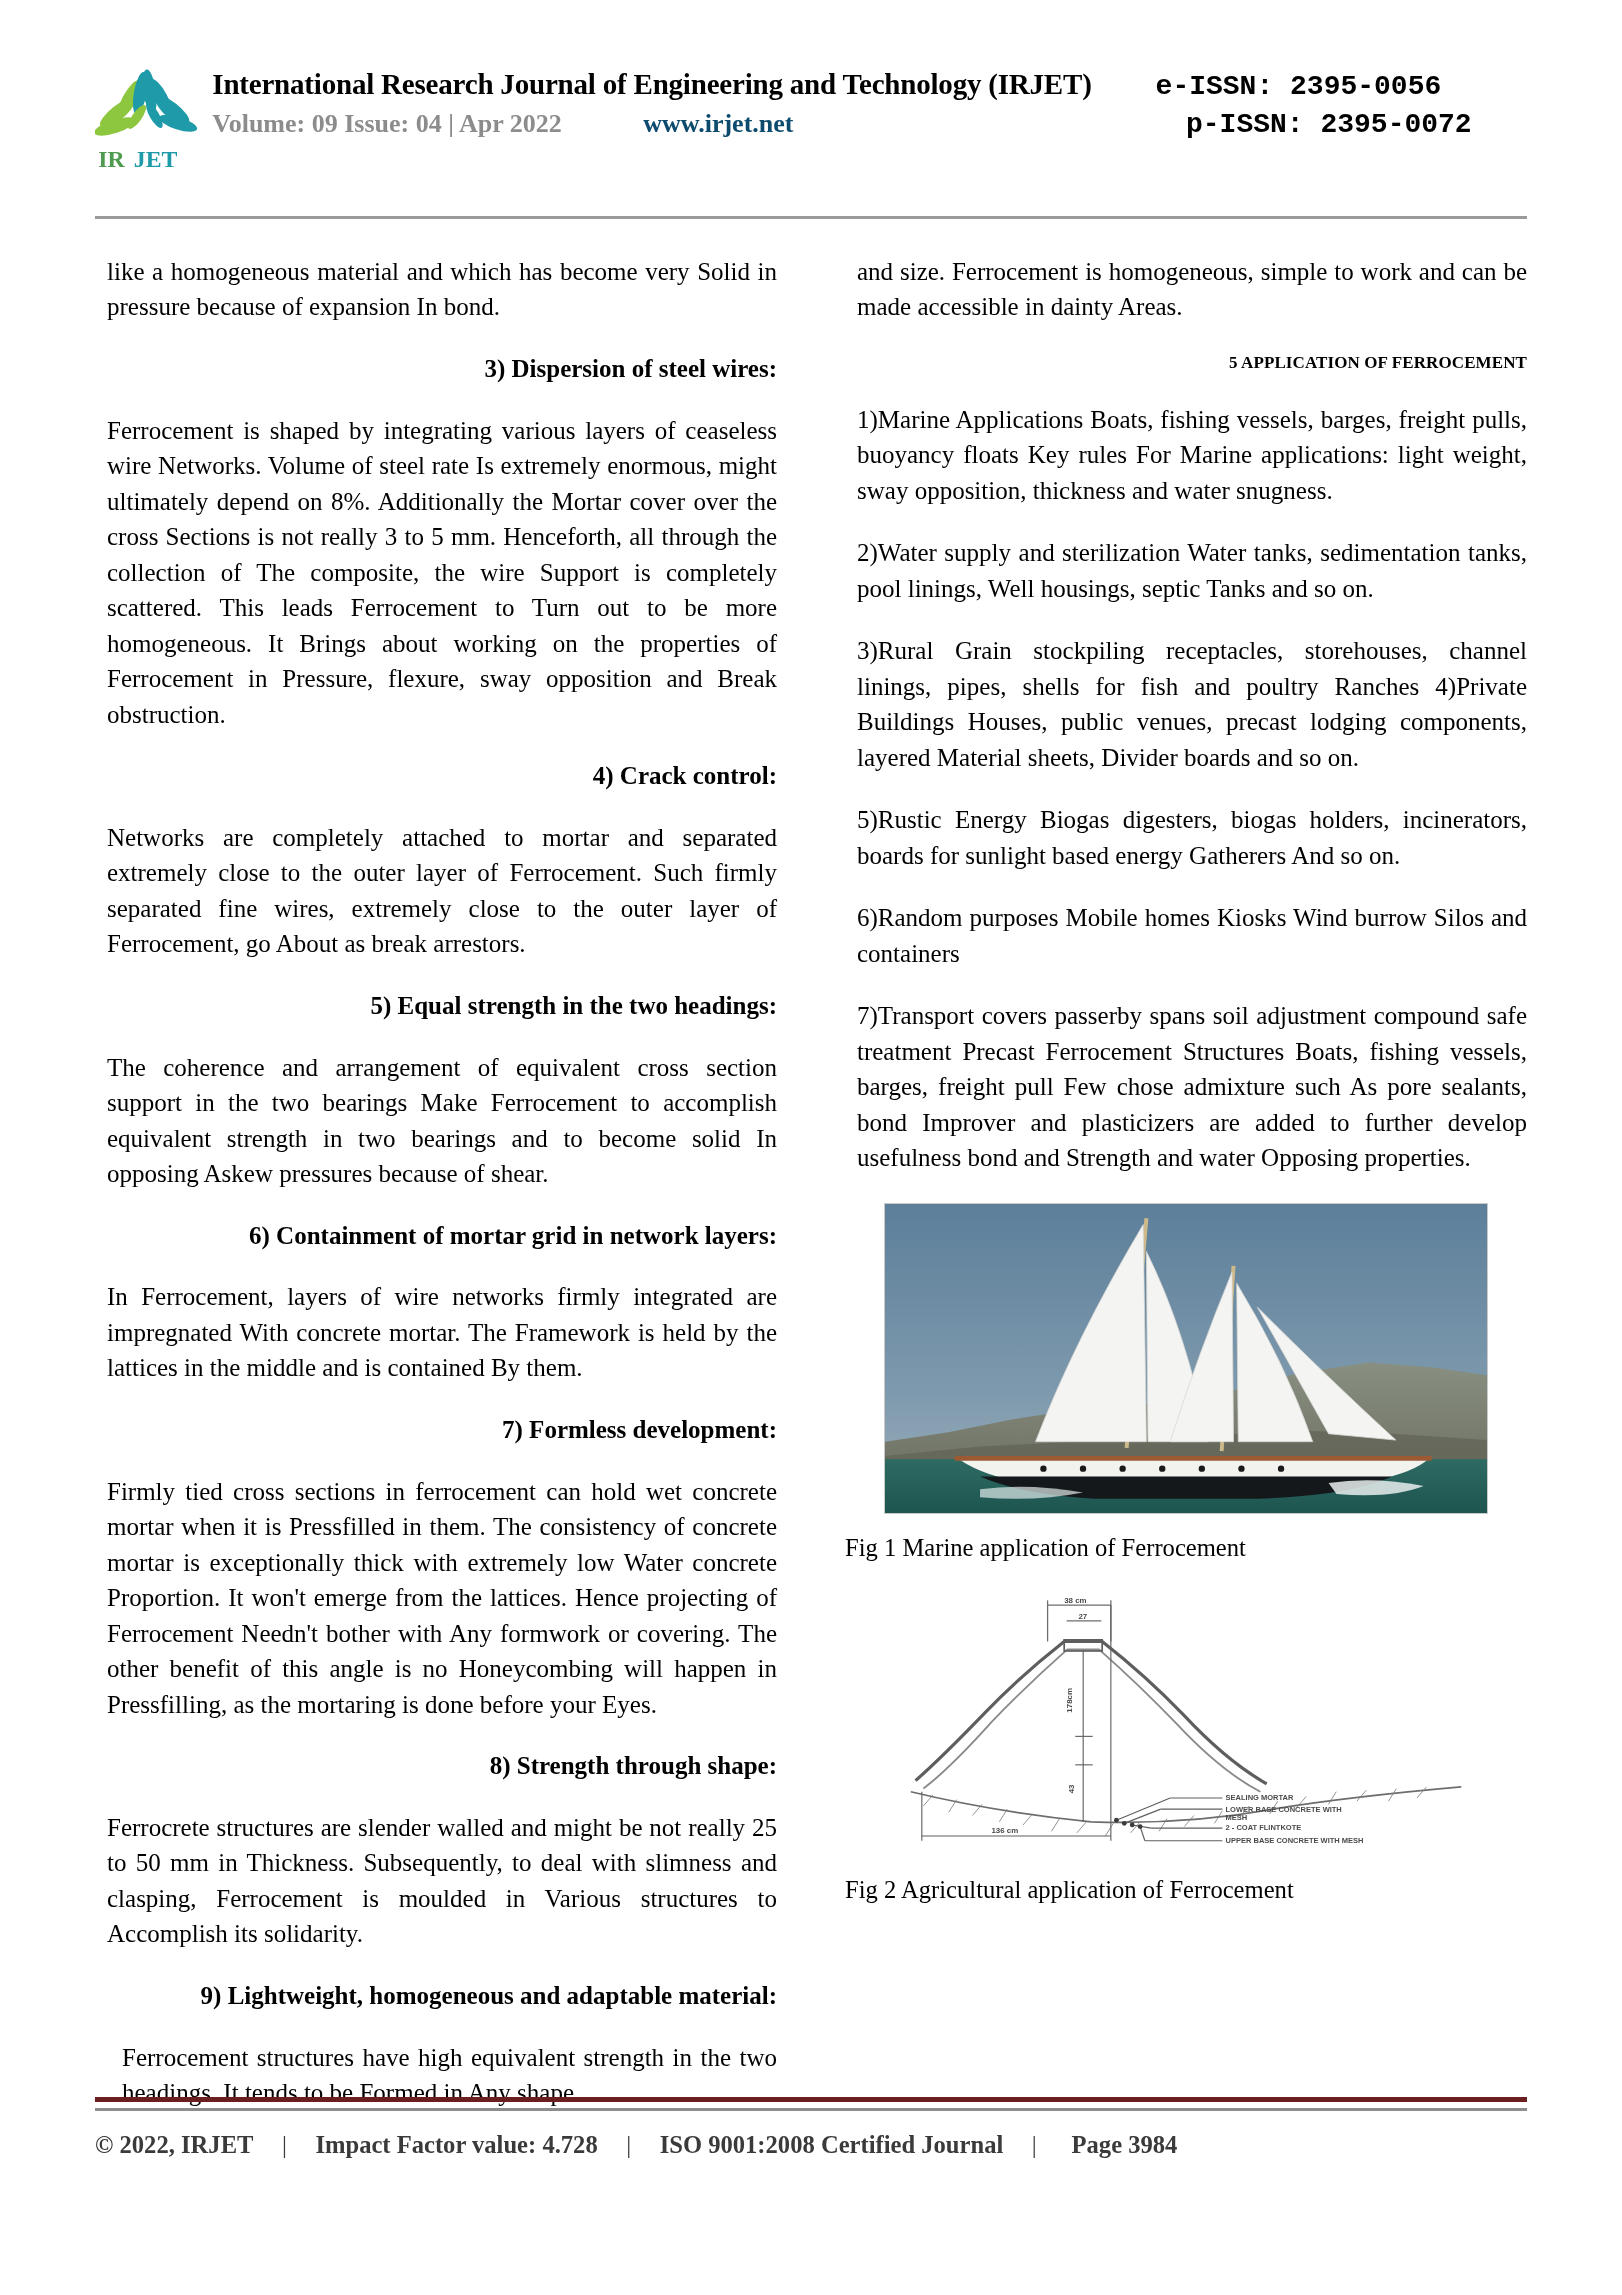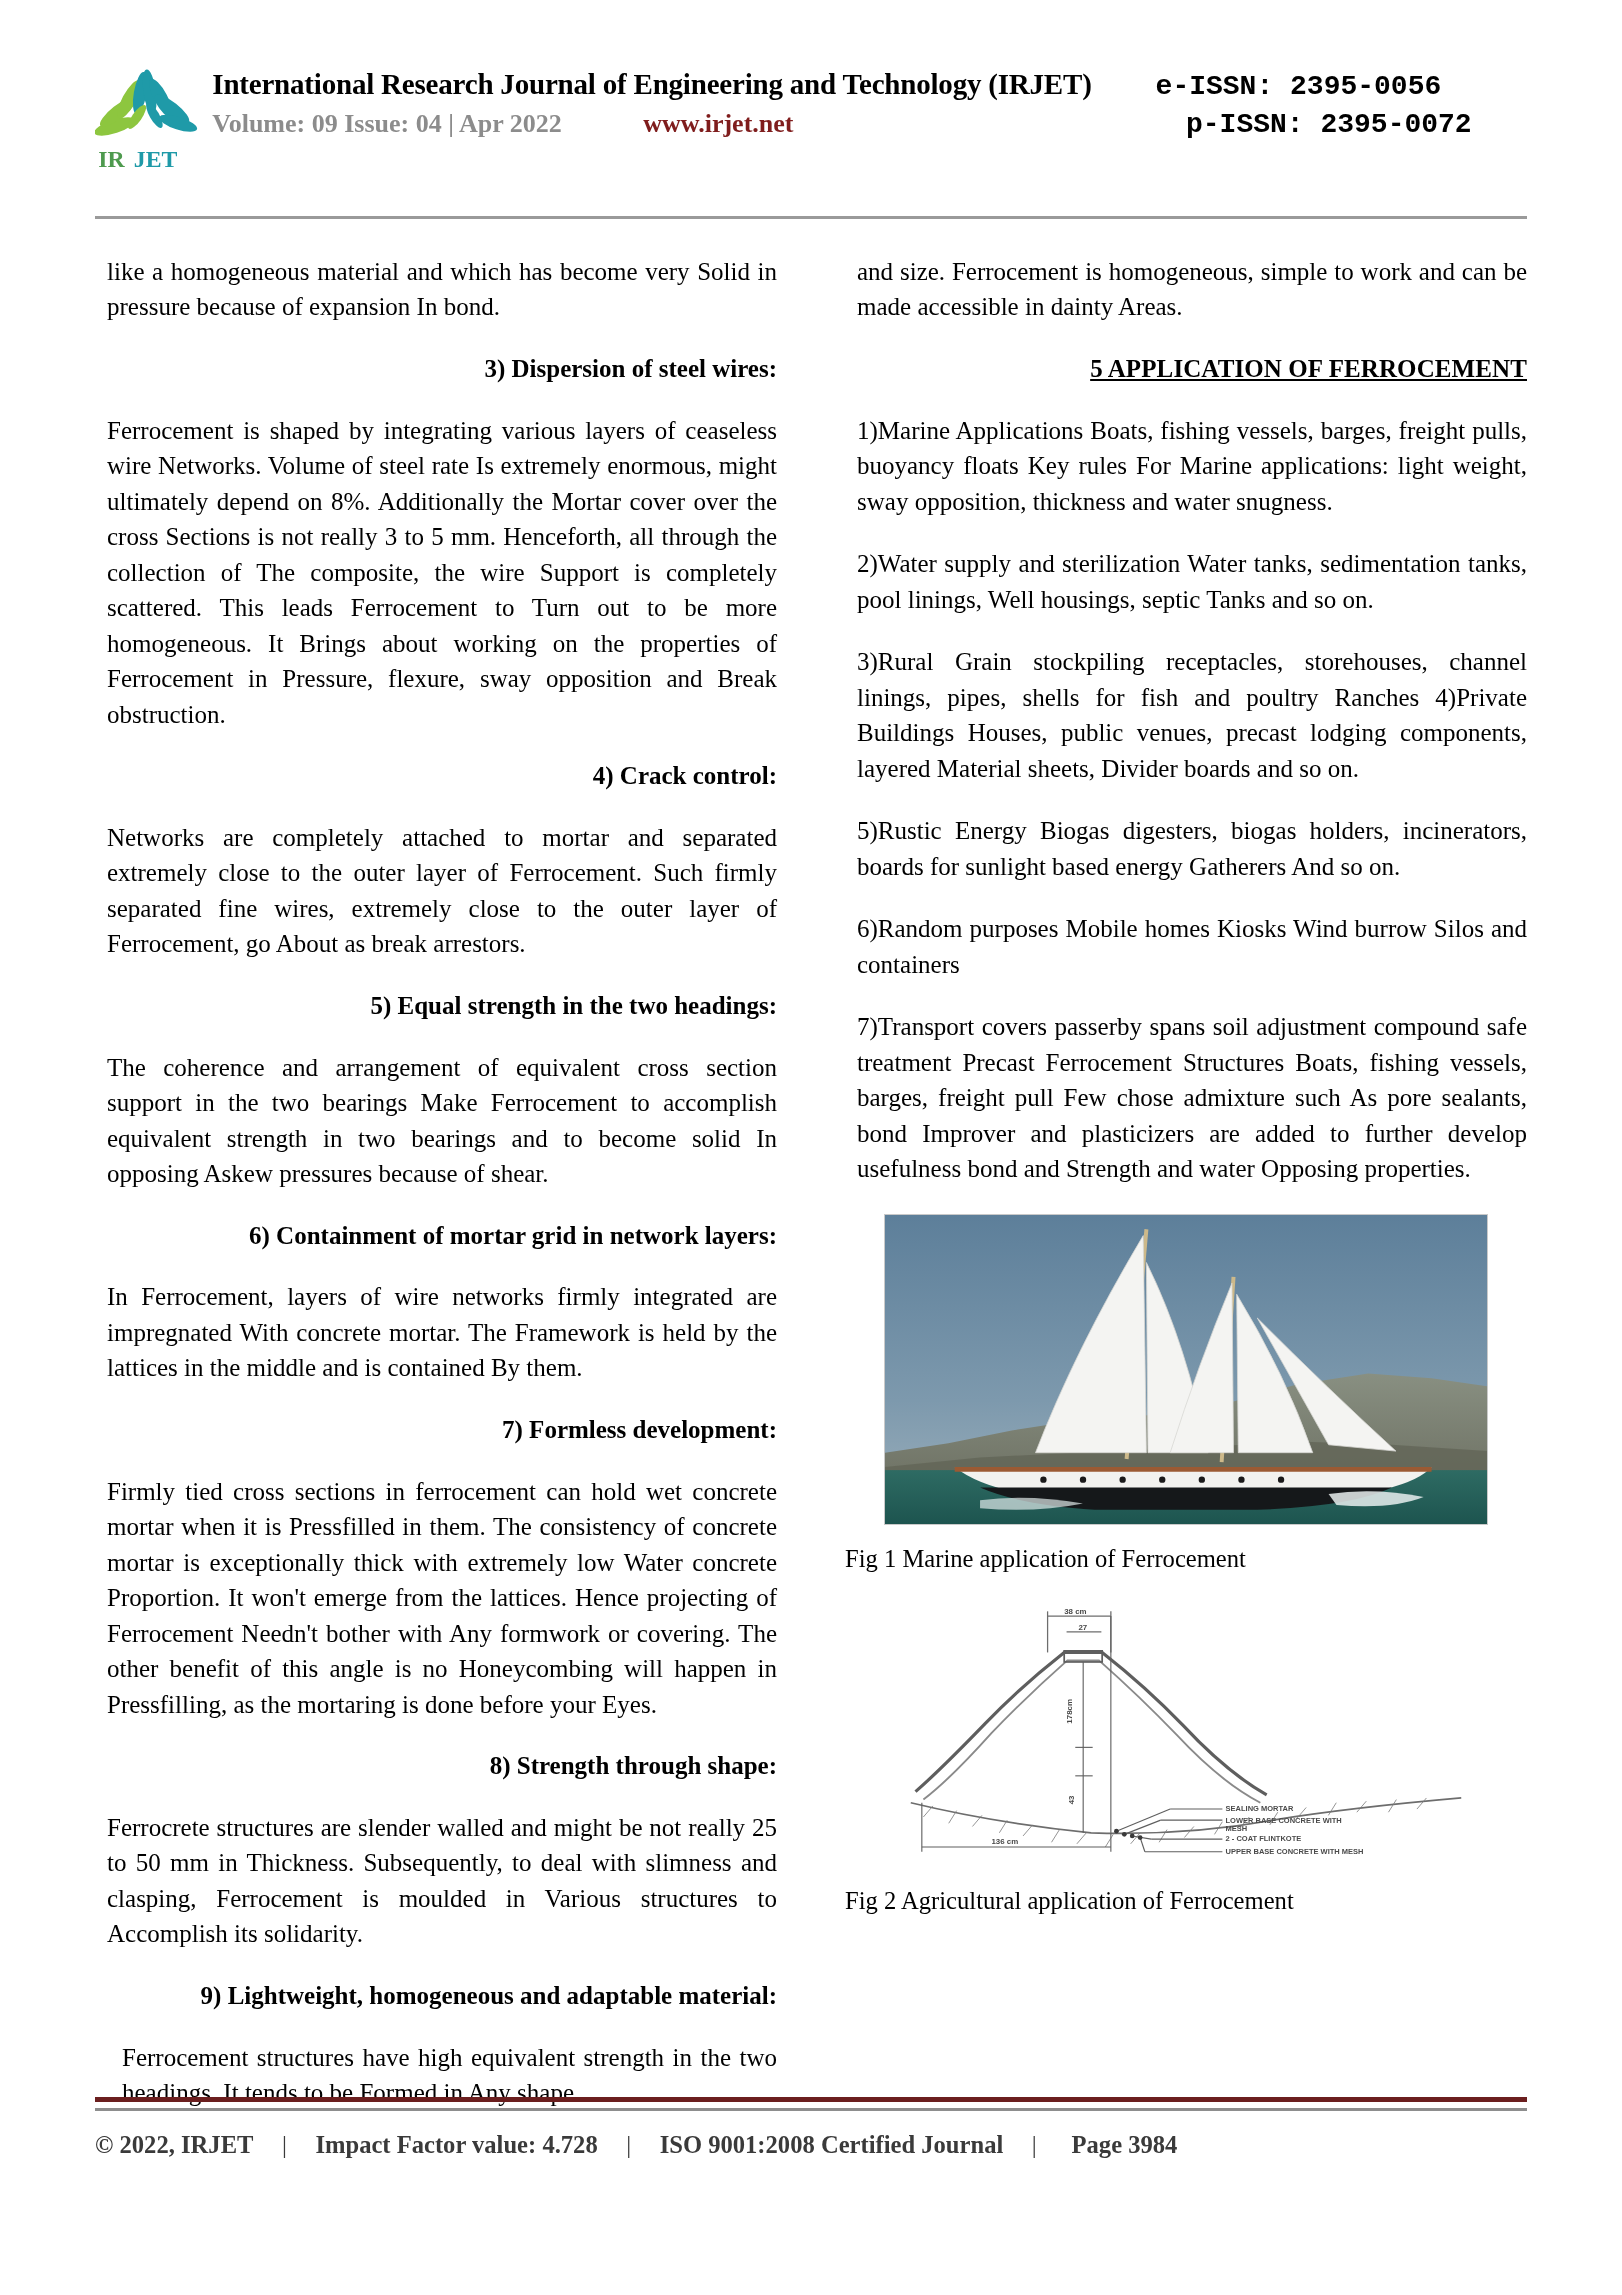--- a/index.html
+++ b/index.html
@@ -62,21 +62,21 @@
   .volume {
     font-weight:bold;
     font-size:26px;
     color:#8c8c8c;
     white-space:nowrap;
     width:364px;
   }
   .website {
     font-weight:bold;
     font-size:26px;
-    color:#7f1d1d;
+    color:#0c4a6e;
     white-space:nowrap;
     flex:1 1 auto;
     text-align:left;
     padding-left:67px;
   }
   .issn2 { width:333px; text-align:left; padding-left:49px; }
   .issn1 { width:333px; text-align:left; padding-left:49px; }
   .header-rule {
     margin:12.7px 0 0 0;
     height:3.2px;
@@ -100,23 +100,22 @@
     hyphens:none;
   }
   h3.heading {
     margin:0 0 27px 0;
     font-size:25px;
     font-weight:bold;
     line-height:1.35;
     text-align:right;
   }
   h3.heading.section {
-    font-size:25px;
+    font-size:17px;
     letter-spacing:0.1px;
-    text-decoration:underline;
   }
   .indent-para {
     margin:0 0 27px 0;
     padding-left:27px;
     font-size:25px;
     line-height:1.42;
     text-align:justify;
   }
 
   

